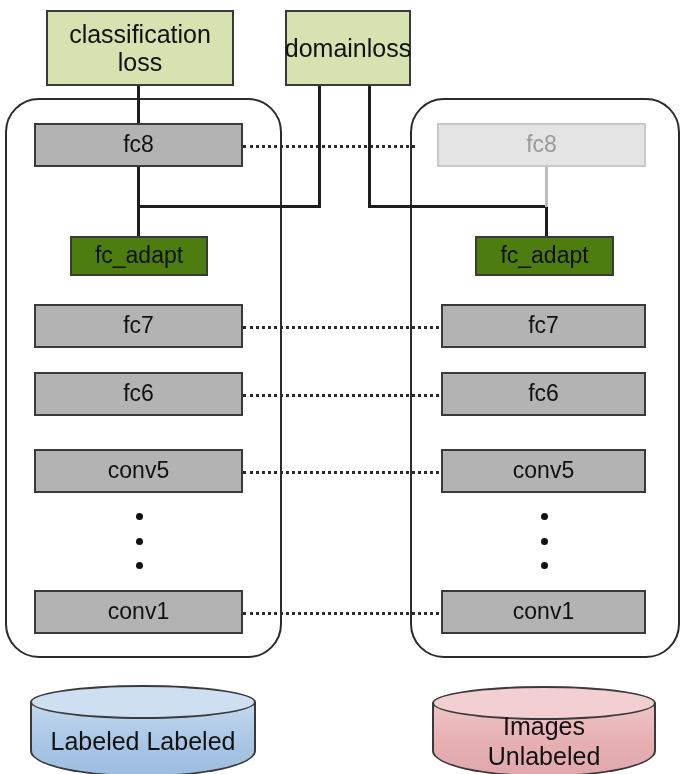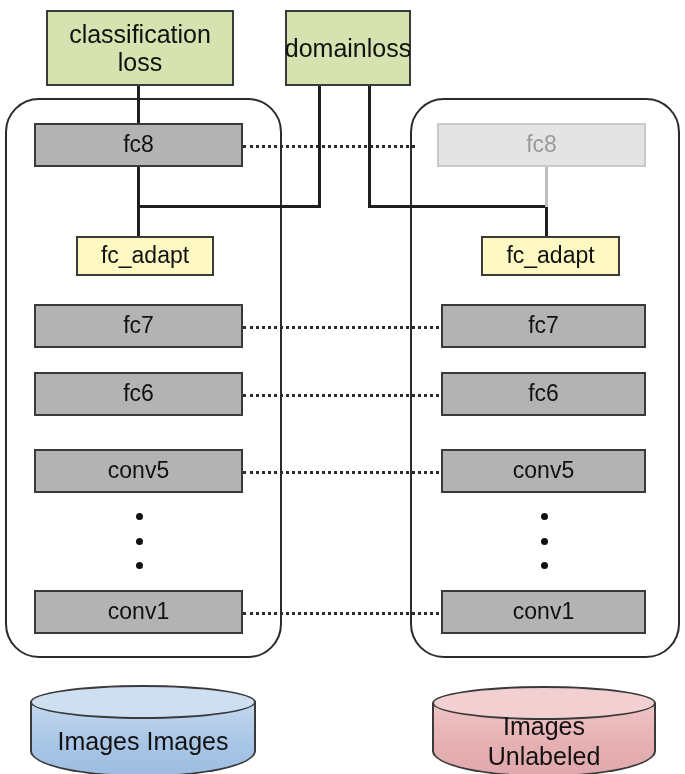--- a/index.html
+++ b/index.html
@@ -17,22 +17,22 @@
     text-align:center;line-height:1.12;
   }
 
   
   .loss{
     background:#d6e2b0;border:2px solid #3a3a3a;
     color:#111111;font-size:25px;
   }
   
   .adapt{
-    background:#fef9c3;border:2px solid #3a3a3a;
-    color:#111111;font-size:23px;margin-left:6px;
+    background:#4d7c0f;border:2px solid #3a3a3a;
+    color:#111111;font-size:23px;
   }
   
   .layer{
     background:#b3b3b3;border:2px solid #3a3a3a;
     color:#111111;font-size:23px;
   }
   
   .layer.disabled{
     background:#e4e4e4;border:2px solid #c9c9c9;color:#9a9a9a;
   }
@@ -150,21 +150,21 @@
       <i></i>
   </div>
 
   <div class="node layer" style="left:34px;top:582px;width:209px;height:44px;">
     <span>conv1</span>
   </div>
 
   <div class="cyl blue" style="left:30px;top:677px;width:226px;height:92px;">
     <div class="body" style="top:17px;height:75px;"></div>
     <div class="top"></div>
-    <div class="label" style="top:34px;height:44px;">Images Images</div>
+    <div class="label" style="top:34px;height:44px;">Labeled Labeled</div>
   </div>
 
   <div class="node layer disabled" style="left:437px;top:115px;width:209px;height:44px;">
     <span>fc8</span>
   </div>
 
   <div class="node adapt" style="left:475px;top:228px;width:139px;height:40px;">
     <span>fc_adapt</span>
   </div>
 

